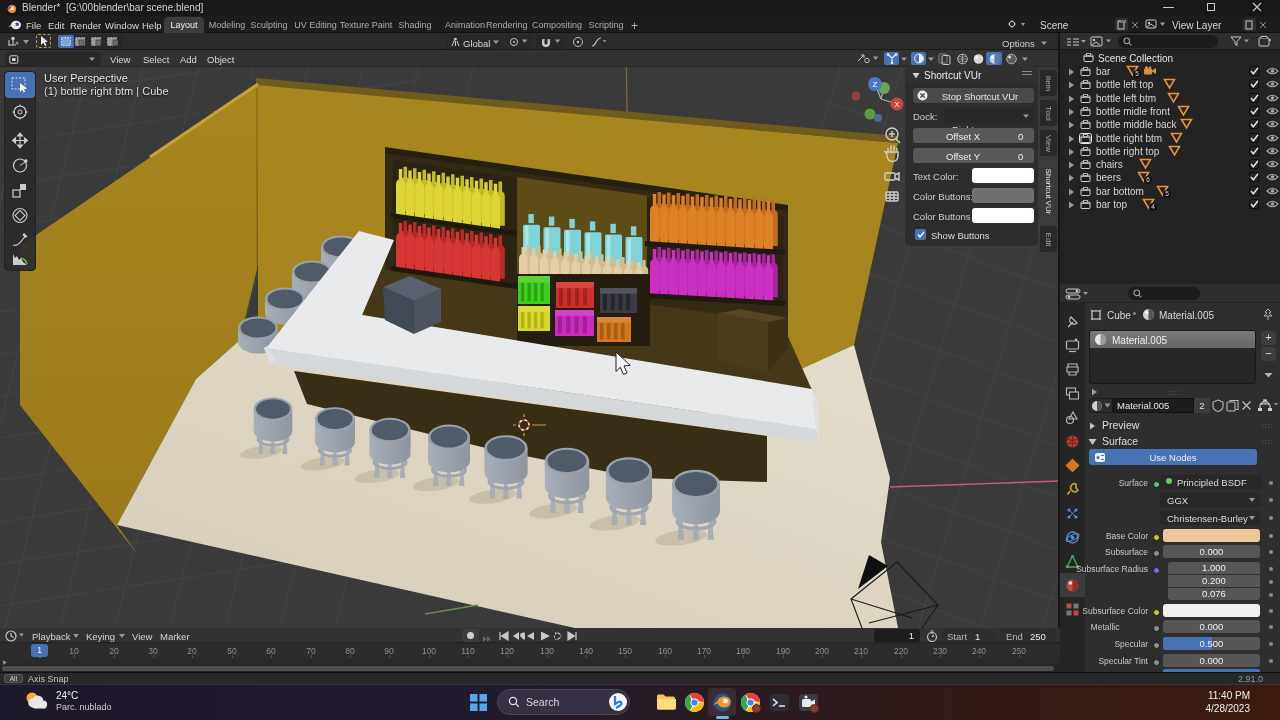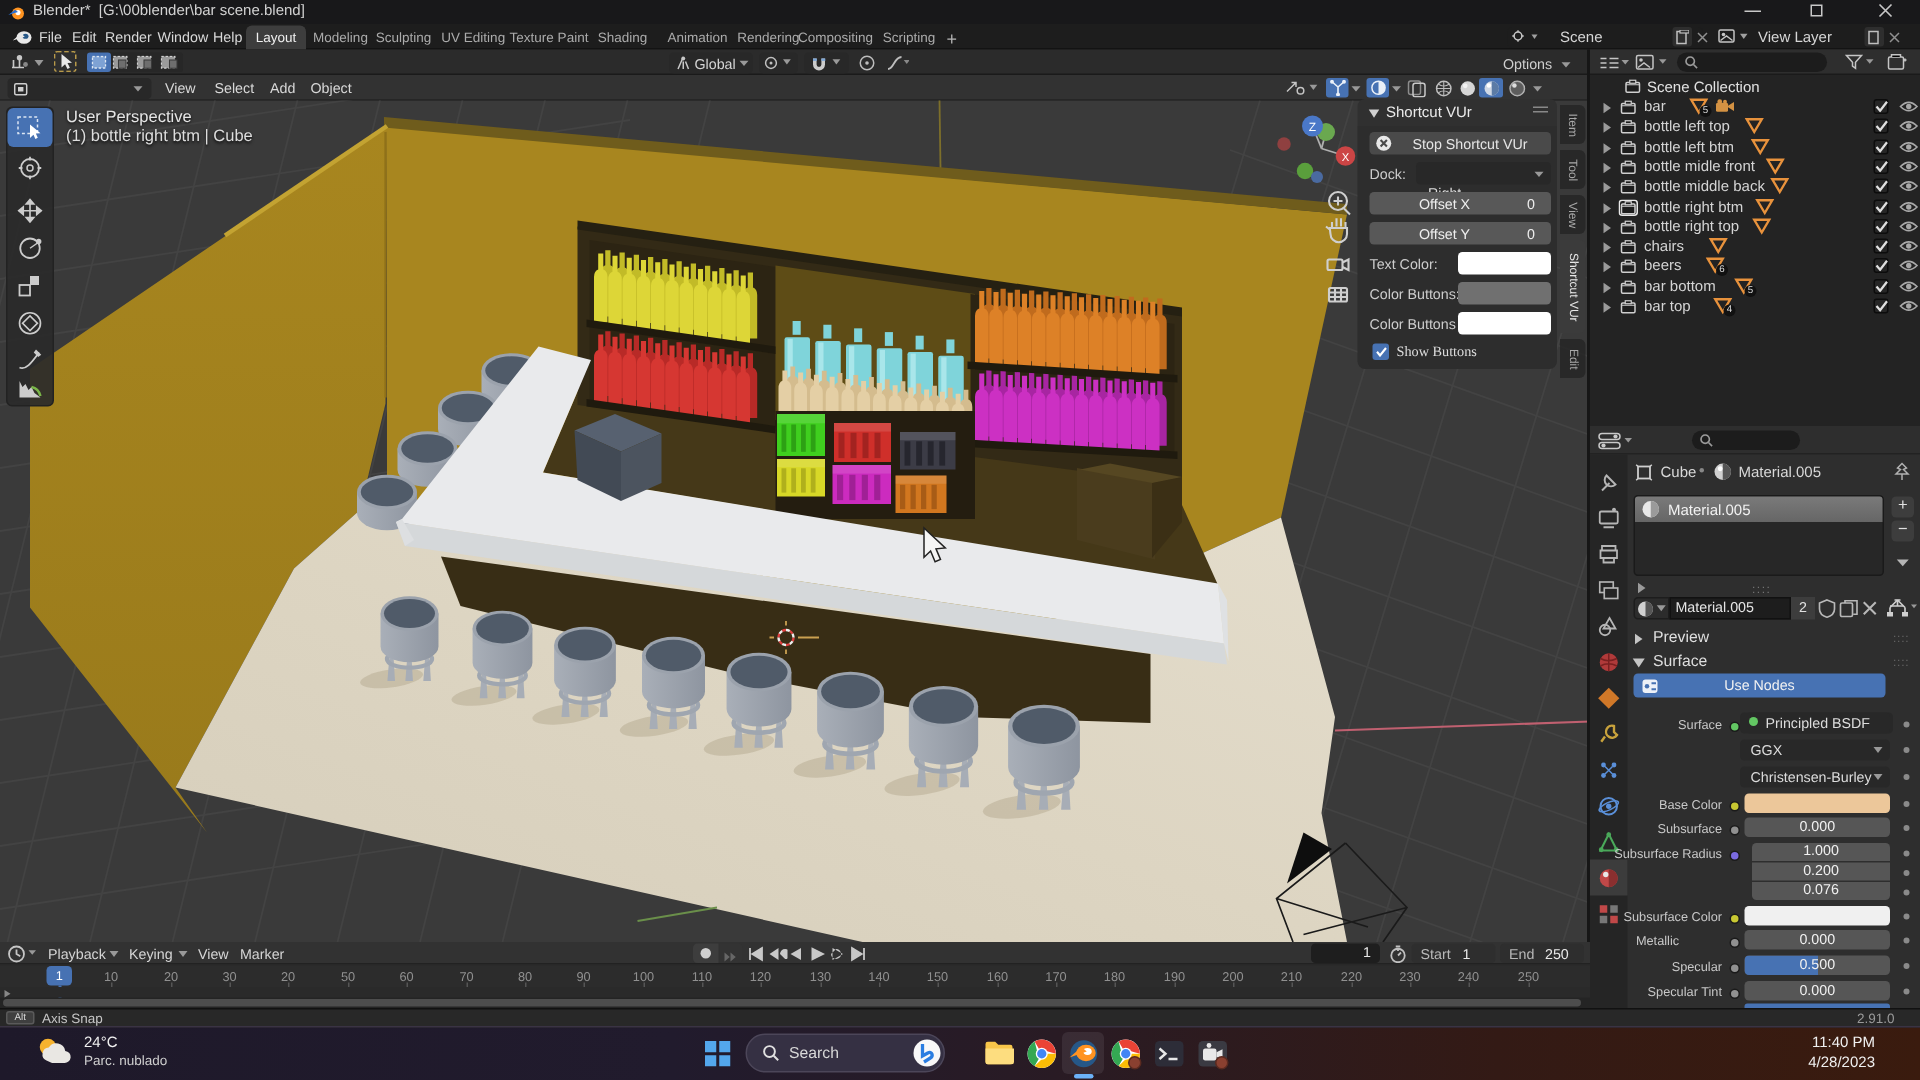--- a/index.html
+++ b/index.html
@@ -30,21 +30,21 @@
 <div style="position:absolute;left:105px;top:20px;font-size:9.5px;color:#d8d8d8;">Window</div>
 <div style="position:absolute;left:142px;top:20px;font-size:9.5px;color:#d8d8d8;">Help</div>
 <div style="position:absolute;left:164px;top:17px;width:40px;height:16px;background:#3d3d3d;border-radius:4px 4px 0 0;"></div>
 <div style="position:absolute;left:164px;top:20px;width:40px;text-align:center;font-size:9px;color:#f0f0f0;">Layout</div>
 <div style="position:absolute;left:204px;top:20px;width:46px;text-align:center;font-size:9px;color:#ababab;">Modeling</div>
 <div style="position:absolute;left:247px;top:20px;width:44px;text-align:center;font-size:9px;color:#ababab;">Sculpting</div>
 <div style="position:absolute;left:292px;top:20px;width:47px;text-align:center;font-size:9px;color:#ababab;">UV Editing</div>
 <div style="position:absolute;left:338px;top:20px;width:56px;text-align:center;font-size:9px;color:#ababab;">Texture Paint</div>
 <div style="position:absolute;left:394px;top:20px;width:42px;text-align:center;font-size:9px;color:#ababab;">Shading</div>
 <div style="position:absolute;left:441px;top:20px;width:48px;text-align:center;font-size:9px;color:#ababab;">Animation</div>
-<div style="position:absolute;left:486px;top:20px;width:47px;text-align:right;font-size:9px;color:#ababab;">Rendering</div>
+<div style="position:absolute;left:486px;top:20px;width:47px;text-align:left;font-size:9px;color:#ababab;">Rendering</div>
 <div style="position:absolute;left:531px;top:20px;width:52px;text-align:center;font-size:9px;color:#ababab;">Compositing</div>
 <div style="position:absolute;left:584px;top:20px;width:44px;text-align:center;font-size:9px;color:#ababab;">Scripting</div>
 <div style="position:absolute;left:631px;top:19px;font-size:12px;color:#b5b5b5;">+</div>
 <div style="position:absolute;left:1005px;top:18px;width:130px;height:14px;background:#1d1d1d;border-radius:3px;"></div>
 <svg class="t" style="left:1008px;top:20px" width="20" height="10" viewBox="0 0 20 10">
       <circle cx="4" cy="4" r="2.6" fill="none" stroke="#c9c9c9" stroke-width="1"></circle>
       <path d="M4 0.2 V1.4 M4 6.6 V7.8 M0.2 4 H1.4 M6.6 4 H7.8" stroke="#c9c9c9" stroke-width="0.9"></path>
       <path d="M13 3 l2 3 l2 -3" fill="#a0a0a0"></path>
     </svg>
 <div style="position:absolute;left:1040px;top:20px;font-size:10px;color:#d5d5d5;">Scene</div>
@@ -640,21 +640,21 @@
 <div style="position:absolute;left:913px;top:171px;font-size:9.5px;color:#cccccc;">Text Color:</div>
 <div style="position:absolute;left:972px;top:168px;width:62px;height:15px;background:#ffffff;border-radius:3px;"></div>
 <div style="position:absolute;left:913px;top:191px;font-size:9.5px;color:#cccccc;">Color Buttons:</div>
 <div style="position:absolute;left:972px;top:188px;width:62px;height:15px;background:#707070;border-radius:3px;"></div>
 <div style="position:absolute;left:913px;top:211px;font-size:9.5px;color:#cccccc;">Color Buttons ac...</div>
 <div style="position:absolute;left:972px;top:208px;width:62px;height:15px;background:#ffffff;border-radius:3px;"></div>
 <div style="position:absolute;left:915px;top:229px;width:11px;height:11px;background:#4772b3;border-radius:2px;"></div>
 <svg class="t" style="left:917px;top:231px" width="8" height="7" viewBox="0 0 8 7">
       <path d="M1 3.5 l2 2.5 l4 -5" stroke="#fff" stroke-width="1.4" fill="none"></path>
     </svg>
-<div style="position:absolute;left:931px;top:230px;font-size:9.5px;color:#dddddd;font-family:Liberation Serif, serif;">Show Buttons</div>
+<div style="position:absolute;left:931px;top:230px;font-size:9.5px;color:#dddddd;">Show Buttons</div>
 <div style="position:absolute;left:1040px;top:70px;width:17px;height:26px;background:rgba(38,38,38,0.85);border-radius:0 4px 4px 0;"></div>
 <div style="position:absolute;left:1040px;top:70px;width:17px;height:26px;display:flex;align-items:center;justify-content:center;">
       <span style="transform:rotate(90deg);font-size:8px;color:#a8a8a8;white-space:nowrap;">Item</span>
     </div>
 <div style="position:absolute;left:1040px;top:100px;width:17px;height:26px;background:rgba(38,38,38,0.85);border-radius:0 4px 4px 0;"></div>
 <div style="position:absolute;left:1040px;top:100px;width:17px;height:26px;display:flex;align-items:center;justify-content:center;">
       <span style="transform:rotate(90deg);font-size:8px;color:#a8a8a8;white-space:nowrap;">Tool</span>
     </div>
 <div style="position:absolute;left:1040px;top:130px;width:17px;height:26px;background:rgba(38,38,38,0.85);border-radius:0 4px 4px 0;"></div>
 <div style="position:absolute;left:1040px;top:130px;width:17px;height:26px;display:flex;align-items:center;justify-content:center;">

